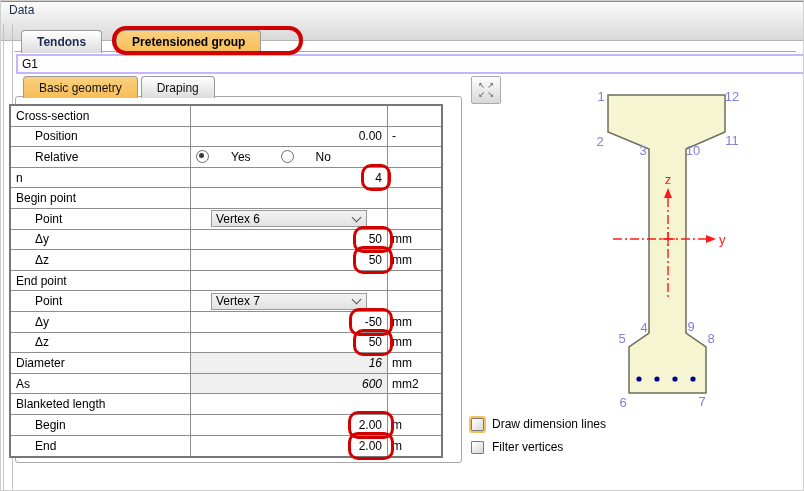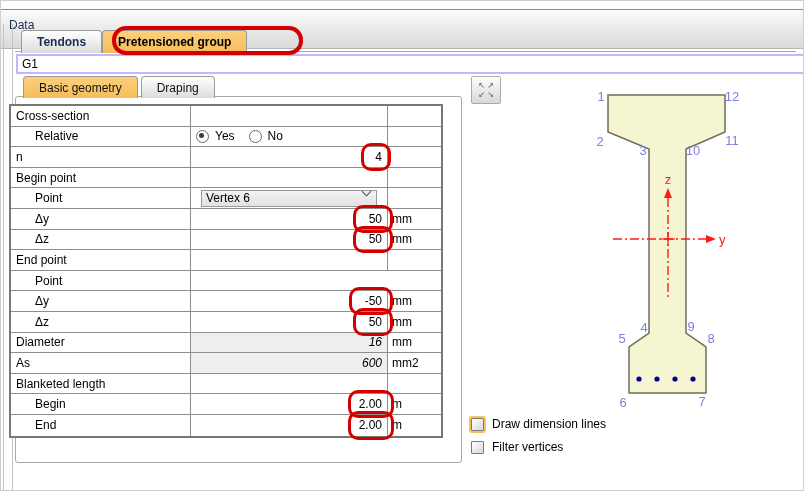--- a/index.html
+++ b/index.html
@@ -1,29 +1,29 @@
 <!DOCTYPE html>
 <html><head>
 <meta charset="utf-8">
 <style>
   html,body{margin:0;padding:0;background:#fff;}
   .window{position:relative;width:804px;height:491px;background:#ffffff;
     font-family:"Liberation Sans",sans-serif;font-size:12px;color:#000;
     border:1px solid #cfcfcf;box-sizing:border-box;overflow:hidden;}
 
   
-  .titlebar{position:absolute;left:0;top:8px;width:100%;height:40px;box-sizing:border-box;
+  .titlebar{position:absolute;left:0;top:0;width:100%;height:40px;box-sizing:border-box;
     background:linear-gradient(#fbfbfb,#d9d9d9);border-top:1px solid #8a8a8a;
-    border-bottom:1px solid #b4b4b4;color:#1c2c4c;padding:8px 0 0 8px;}
+    border-bottom:1px solid #b4b4b4;color:#1c2c4c;padding:1px 0 0 8px;}
 
   
   .vline{position:absolute;top:23px;bottom:0;width:1px;background:#c4c4c4;}
 
   
-  .main-tabs{position:absolute;left:20px;top:29px;display:flex;gap:0;z-index:2;}
+  .main-tabs{position:absolute;left:20px;top:29px;display:flex;gap:14px;z-index:2;}
   .tab{height:22px;padding:0 15px;border:1px solid #9a9a9a;border-bottom:none;
     border-radius:4px 4px 0 0;background:linear-gradient(#ffffff,#dcdcdc);
     display:flex;align-items:center;color:#1a2e52;font-weight:bold;}
   .tab.active{background:linear-gradient(#fbd07e,#f6bd57);color:#000;}
   .tabline{position:absolute;left:14px;top:50px;width:781px;height:1px;background:#a8a8a8;z-index:1;}
 
   
   .tab-ring{position:absolute;left:111px;top:25px;width:191px;height:29px;
     border:4px solid #d40000;border-radius:14px;z-index:6;pointer-events:none;box-sizing:border-box;}
 
@@ -53,30 +53,30 @@
   .unit{flex:1;border-right:none;padding-left:4px;}
 
   
   .annot{position:absolute;right:-6px;top:-4px;height:calc(100% + 8px);width:40px;
     border:3.5px solid #d40000;border-radius:10px;pointer-events:none;z-index:3;box-sizing:border-box;}
   .aw30{width:30px;right:-4px;}
   .aw44{width:44px;}
   .aw46{width:46px;right:-7px;}
 
   
-  .radio-cell{padding-left:5px;gap:6px;}
+  .radio-cell{padding-left:5px;gap:22px;}
   .radio{width:11px;height:11px;border:1px solid #6a6a6a;border-radius:50%;
     background:#fff;display:inline-block;position:relative;flex:none;}
   .radio.sel::after{content:"";position:absolute;left:2px;top:2px;width:5px;height:5px;
     background:#3a3a3a;border-radius:50%;}
   .rlbl{margin-right:8px;}
 
   
-  .combo{flex:1;margin:1px 10px;height:17px;box-sizing:border-box;border:1px solid #9a9a9a;
-    background:linear-gradient(#f3f3f3,#e2e2e2);display:flex;
+  .combo{flex:1;margin:1px 20px;height:17px;box-sizing:border-box;border:1px solid #9a9a9a;
+    background:linear-gradient(#f3f3f3,#e2e2e2);display:flex;align-items:center;
     justify-content:space-between;padding:0 6px 0 4px;}
   .chev{width:6px;height:6px;border-right:1.5px solid #555;border-bottom:1.5px solid #555;
     transform:rotate(45deg);margin-top:-3px;flex:none;}
 
   
   .expand-btn{position:absolute;left:470px;top:75px;width:30px;height:28px;box-sizing:border-box;
     border:1px solid #aaa;border-radius:2px;background:linear-gradient(#fdfdfd,#d8d8d8);
     display:flex;align-items:center;justify-content:center;cursor:pointer;}
   .expand-icon{display:grid;grid-template-columns:9px 9px;grid-template-rows:9px 9px;
     font-size:8px;line-height:9px;color:#555;text-align:center;}
@@ -133,20 +133,27 @@
   <div class="panel"></div>
 
   <div class="ptable">
 
     <div class="tr">
       <div class="td lbl">Cross-section</div>
       <div class="td val"></div>
       <div class="td unit"></div>
     </div>
 
+    <div class="tr">
+      <div class="td lbl ind">Position</div>
+      <div class="td val num">
+        <span>0.00</span>
+      </div>
+      <div class="td unit">-</div>
+    </div>
 
     <div class="tr">
       <div class="td lbl ind">Relative</div>
       <div class="td val radio-cell">
         <span class="radio sel"></span>
         <span class="rlbl">Yes</span>
         <span class="radio"></span>
         <span class="rlbl">No</span>
       </div>
       <div class="td unit"></div>
@@ -197,20 +204,26 @@
     </div>
 
     <div class="tr">
       <div class="td lbl">End point</div>
       <div class="td val"></div>
       <div class="td unit"></div>
     </div>
 
     <div class="tr">
       <div class="td lbl ind">Point</div>
+      <div class="td val">
+        <div class="combo">
+          <span>Vertex 7</span>
+          <span class="chev"></span>
+        </div>
+      </div>
       <div class="td unit"></div>
     </div>
 
     <div class="tr">
       <div class="td lbl ind">Δy</div>
       <div class="td val num">
         <span>-50</span>
         <i class="annot aw44"></i>
       </div>
       <div class="td unit">mm</div>

